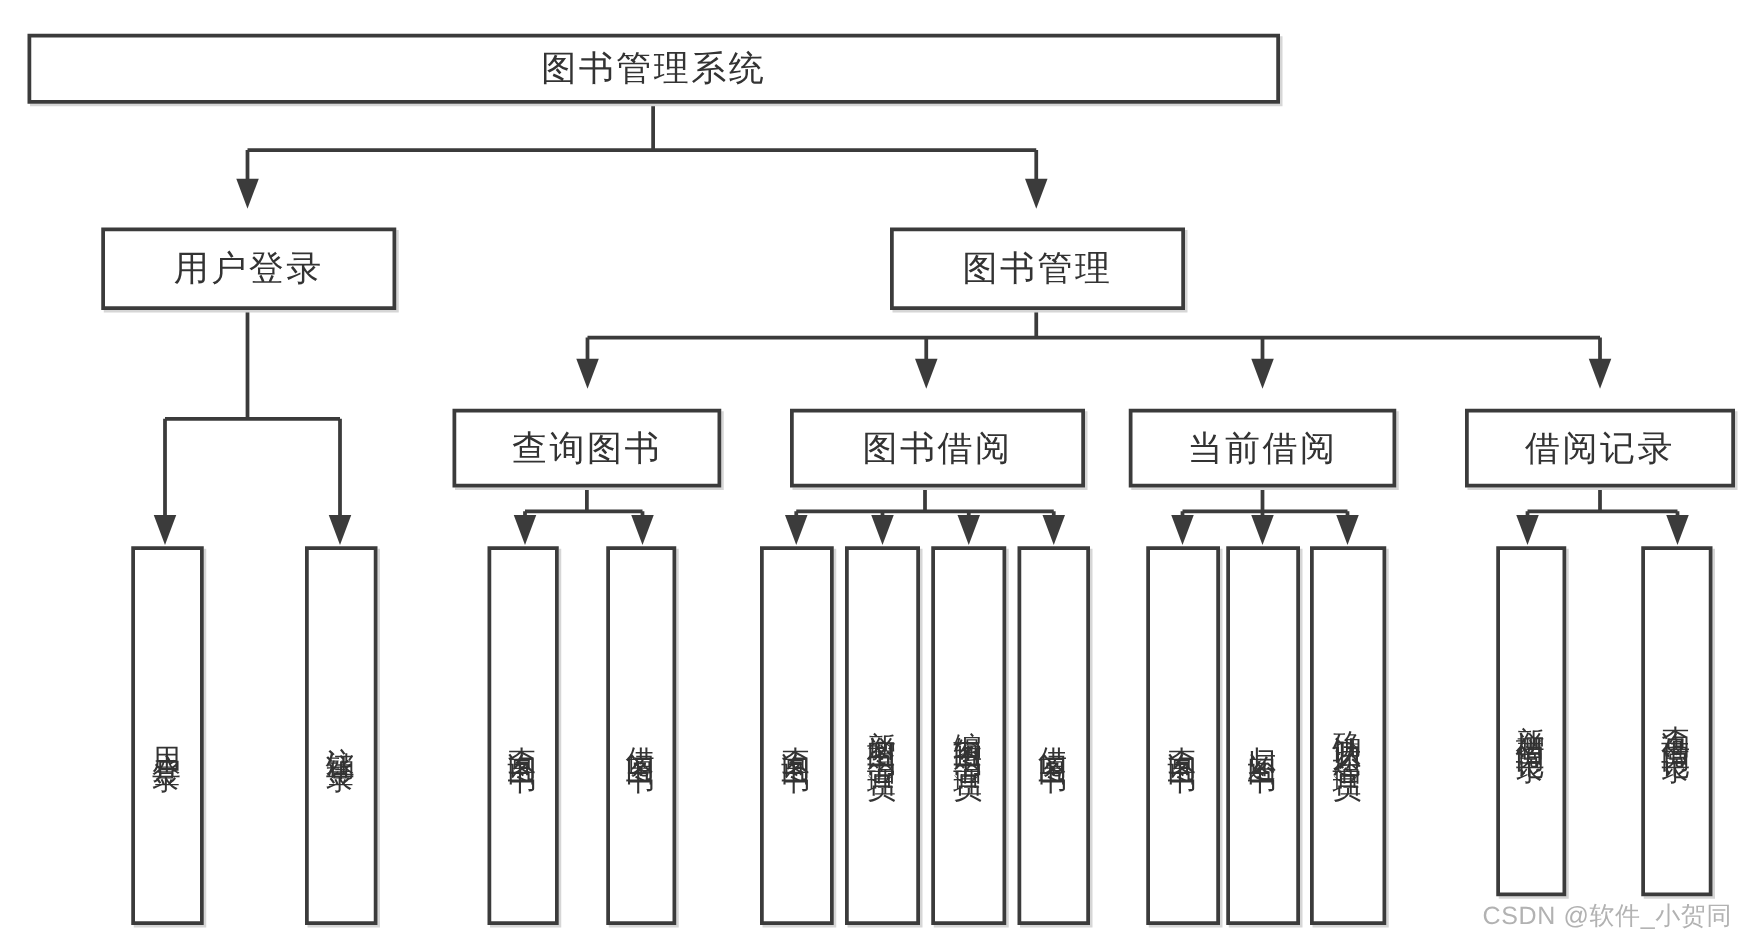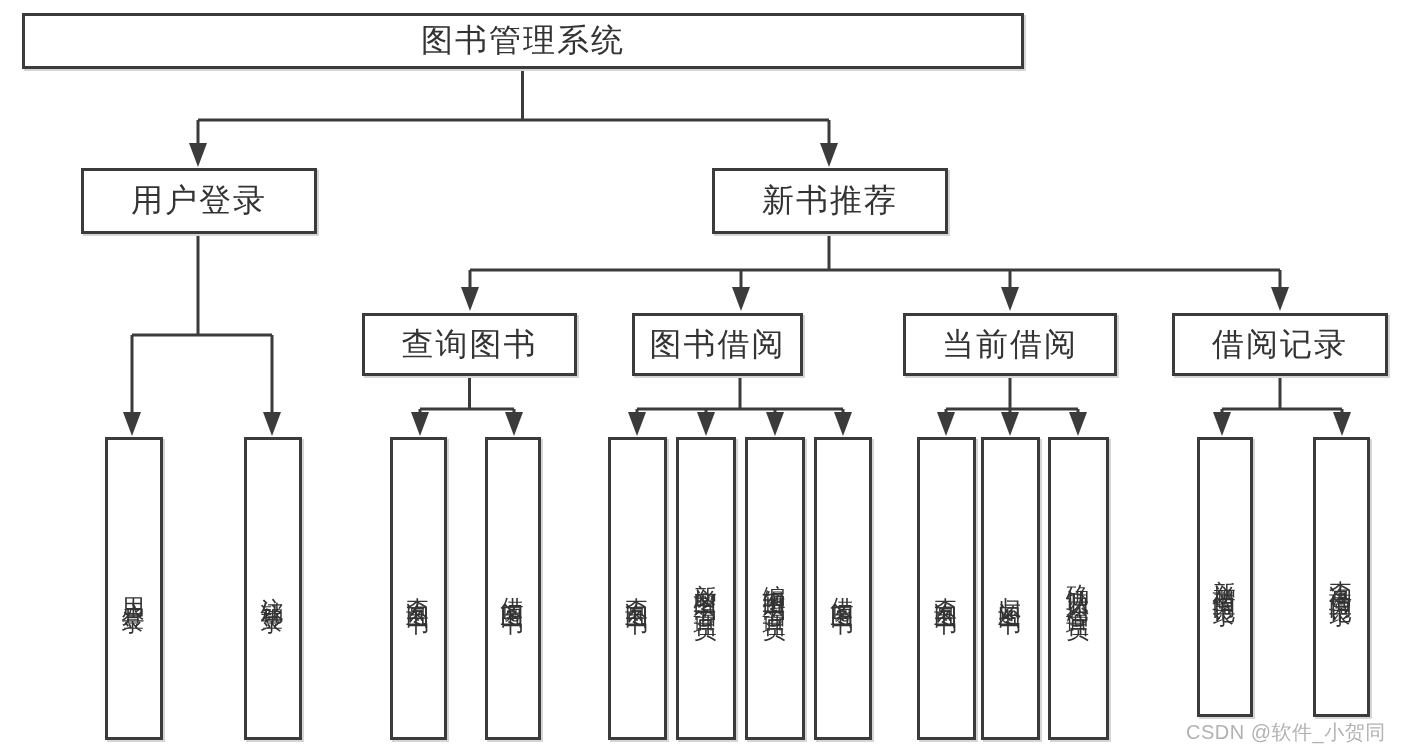--- a/index.html
+++ b/index.html
@@ -20,21 +20,21 @@
     background:#ffffff;
     border:3px solid #3b3b3b;
     box-shadow:2px 2px 0 #d6d6d6;
     color:#333333;
     display:flex;
     align-items:center;
     justify-content:center;
     white-space:nowrap;
     z-index:2;
   }
-  .h-node { font-size:32px; letter-spacing:2px; }
+  .h-node { font-size:28px; letter-spacing:2px;margin-top:14px; }
   .v-node {
     writing-mode:vertical-rl;
     text-orientation:mixed;
     font-size:23px;
     letter-spacing:5px;
     white-space:normal;
   }
   .watermark {
     position:absolute;
     left:1186px; top:719px;
@@ -76,24 +76,24 @@
       <polygon points="1001,412 1019,412 1010,436"></polygon>
       <polygon points="1069,412 1087,412 1078,436"></polygon>
       <polygon points="1213,412 1231,412 1222,436"></polygon>
       <polygon points="1333,412 1351,412 1342,436"></polygon>
     </g>
   </svg>
 
   <div class="node h-node" style="left:22px; top:13px; width:1002px; height:56px;">图书管理系统</div>
 
   <div class="node h-node" style="left:81px; top:168px; width:236px; height:66px;">用户登录</div>
-  <div class="node h-node" style="left:712px; top:168px; width:236px; height:66px;">新书推荐</div>
+  <div class="node h-node" style="left:712px; top:168px; width:236px; height:66px;">图书管理</div>
 
   <div class="node h-node" style="left:362px; top:313px; width:215px; height:63px;">查询图书</div>
-  <div class="node h-node" style="left:632px; top:313px; width:171px; height:63px;text-align:center;">图书借阅</div>
+  <div class="node h-node" style="left:632px; top:313px; width:236px; height:63px;text-align:center;">图书借阅</div>
   <div class="node h-node" style="left:903px; top:313px; width:214px; height:63px;">当前借阅</div>
   <div class="node h-node" style="left:1172px; top:313px; width:216px; height:63px;">借阅记录</div>
 
   <div class="node v-node" style="left:105px; top:437px; width:58px; height:303px;">用户登录</div>
   <div class="node v-node" style="left:244px; top:437px; width:58px; height:303px;">注销登录</div>
 
   <div class="node v-node" style="left:390px; top:437px; width:57px; height:303px;">查询图书</div>
   <div class="node v-node" style="left:485px; top:437px; width:56px; height:303px;">借阅图书</div>
 
   <div class="node v-node" style="left:608px; top:437px; width:59px; height:303px;">查询图书</div>

